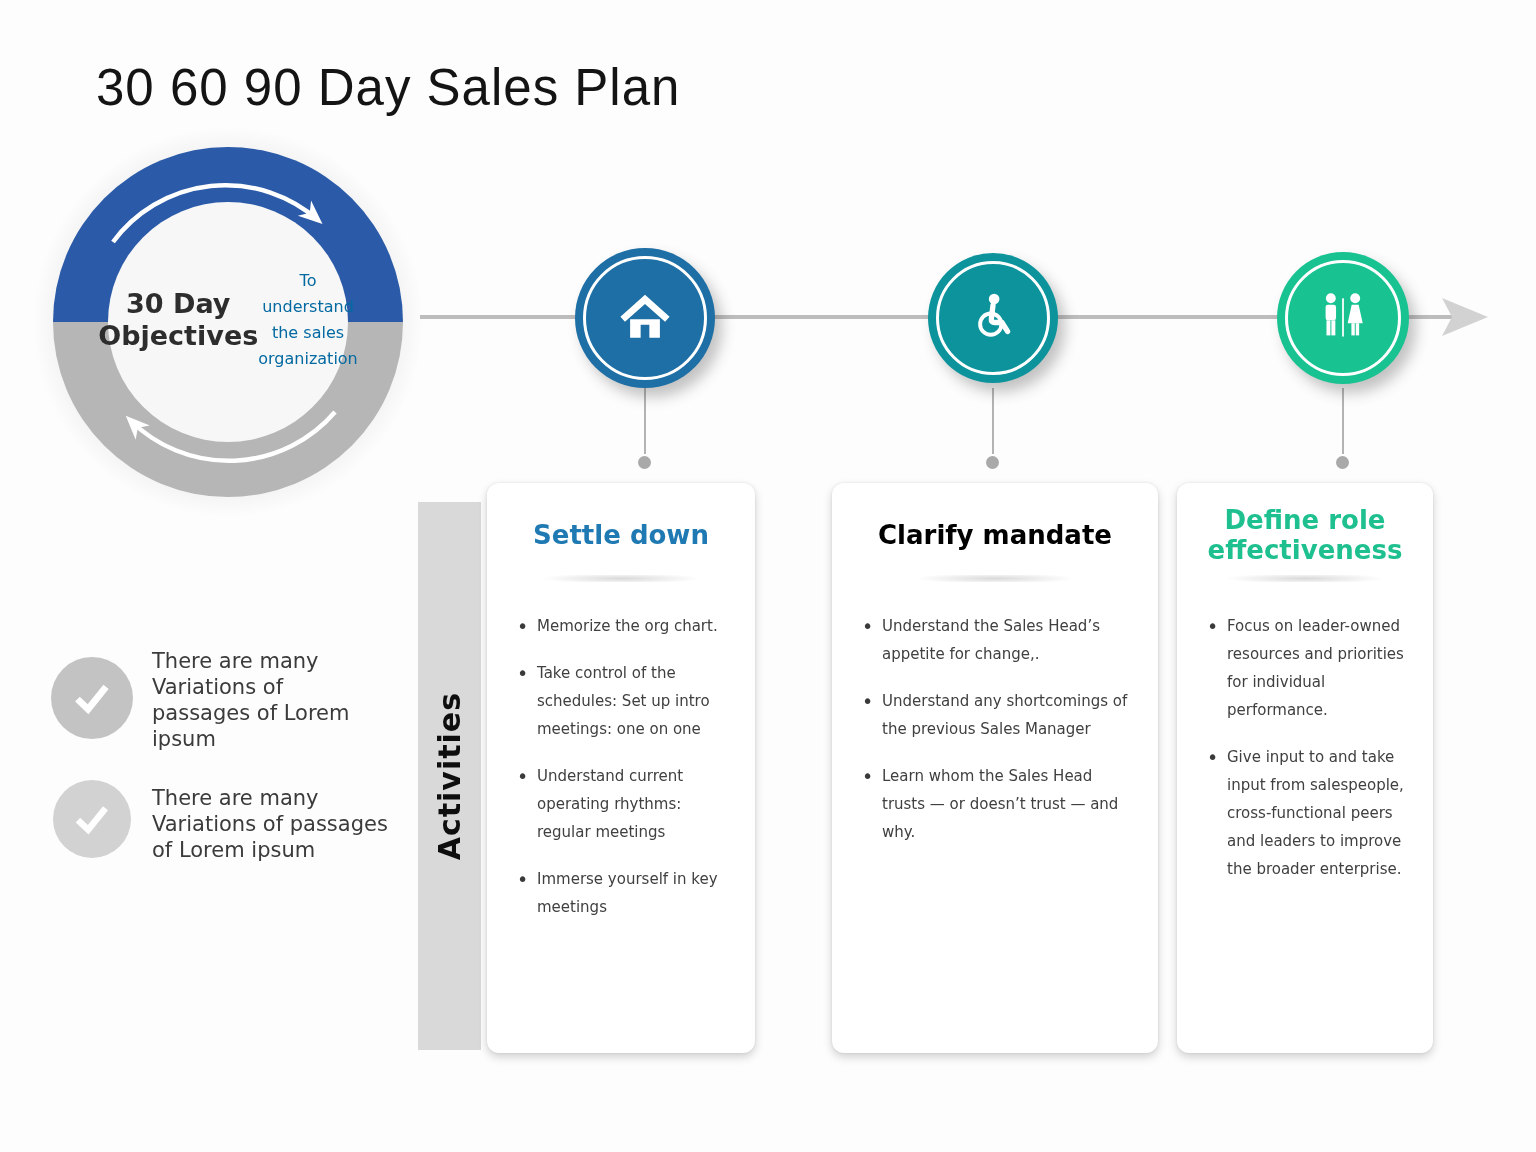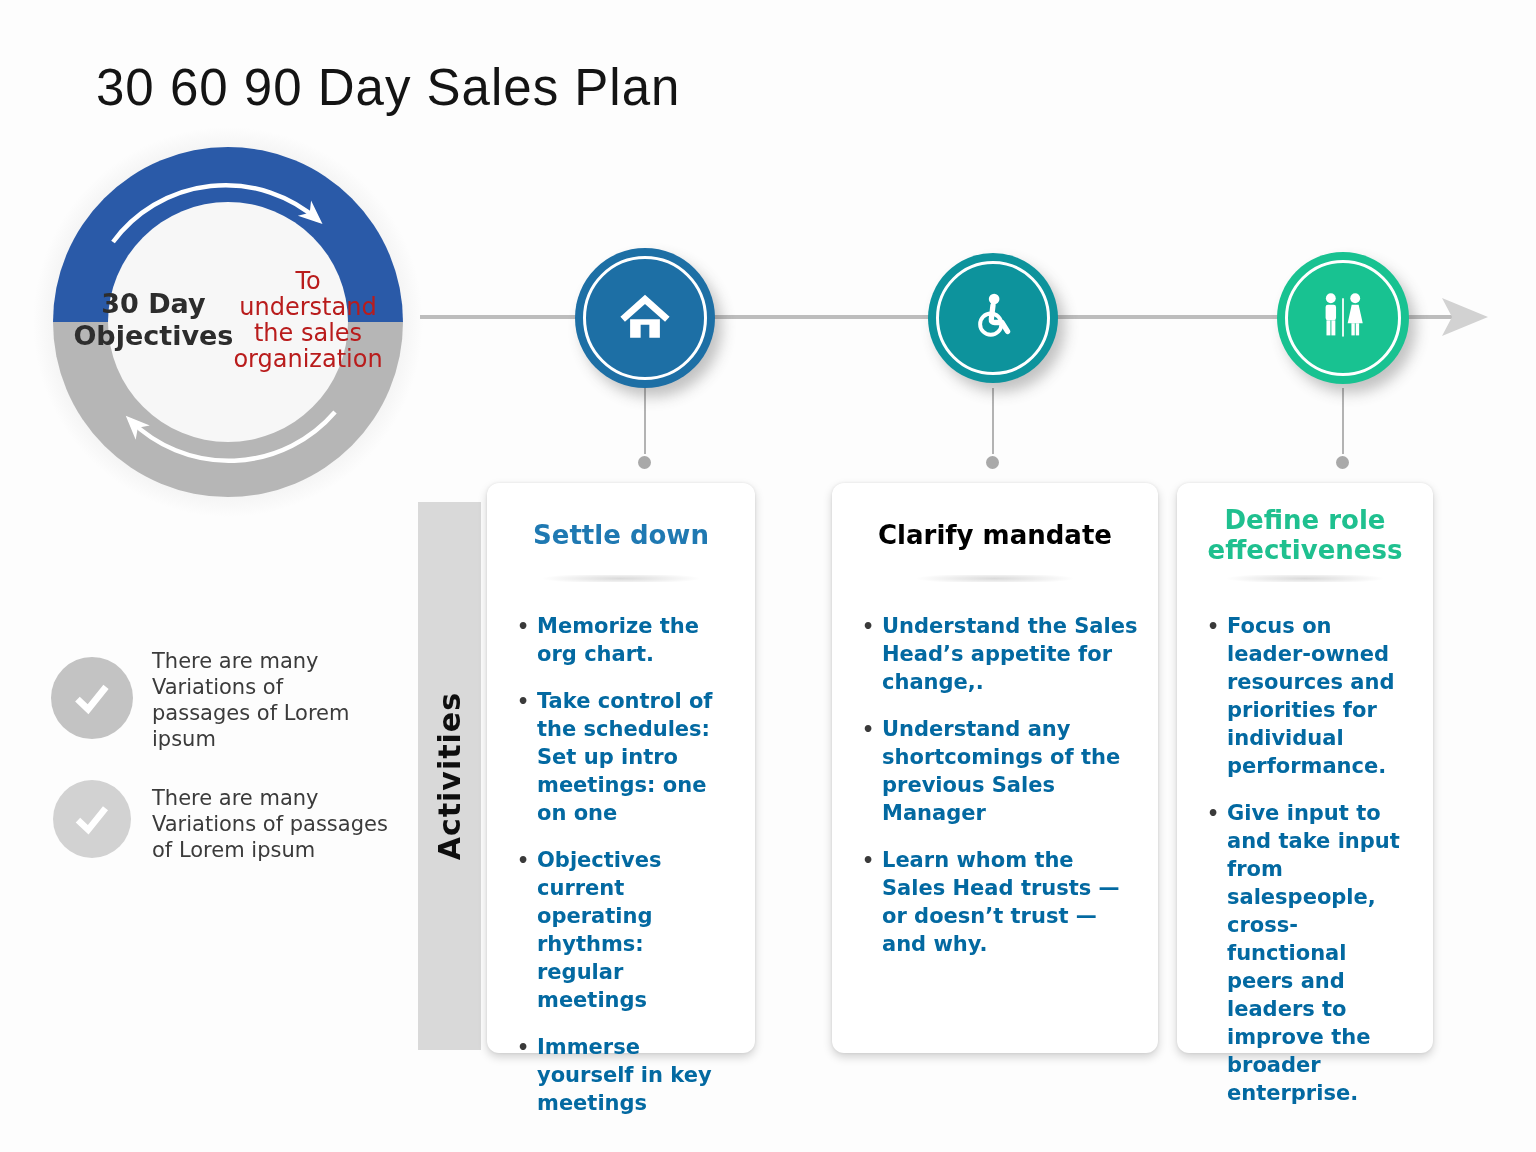--- a/index.html
+++ b/index.html
@@ -40,21 +40,21 @@
     padding-bottom:4px;box-sizing:border-box;
   }
   .wheel-heading{
     font-weight:bold;font-size:27px;line-height:32px;color:#2d2d2d;
     width:180px;
   }
   .wheel-divider{
     width:176px;height:1px;background:#c5c5c5;margin:12px 0 10px 0;
   }
   .wheel-desc{
-    font-size:24px;line-height:26px;color:#b91c1c;width:236px;
+    font-size:16px;line-height:26px;color:#0369a1;width:236px;
   }
   .wheel-arrows{left:33px;top:127px;}
 
   
   .timeline-line{
     left:420px;top:315px;width:1042px;height:4px;background:#bdbdbd;z-index:1;
   }
   .timeline-arrowhead{left:1438px;top:295px;z-index:1;}
   .connector{
     width:2px;height:66px;top:388px;background:#b3b3b3;z-index:0;
@@ -109,23 +109,22 @@
   .card-divider{
     width:212px;height:7px;margin:8px auto 0;
     background:radial-gradient(ellipse 50% 100% at center, rgba(0,0,0,0.15), rgba(0,0,0,0) 75%);
   }
   .card ul{
     list-style:none;margin:30px 0 0 0;padding:0 20px 0 28px;
   }
   .card li.bullet{
     position:relative;
     padding-left:22px;
-    font-size:21px;line-height:28px;color:#0369a1;
+    font-size:15px;line-height:28px;color:#404040;
     margin-bottom:19px;
-    font-weight:bold;
   }
   .card li.bullet::before{
     content:"•";
     position:absolute;left:2px;top:0;
     font-size:19px;color:#3a3a3a;
   }
 
   
   .note-circle{
     border-radius:50%;
@@ -206,21 +205,21 @@
 <div class="abs activities-strip">
   <div class="activities-label">Activities</div>
 </div>
 
 <div class="abs card card-1">
   <div class="card-title" style="color: rgb(31, 121, 178);">Settle down</div>
   <div class="card-divider"></div>
   <ul>
       <li class="bullet">Memorize the org chart.</li>
       <li class="bullet">Take control of the schedules: Set up intro meetings: one on one</li>
-      <li class="bullet">Objectives current operating rhythms: regular meetings</li>
+      <li class="bullet">Understand current operating rhythms: regular meetings</li>
       <li class="bullet">Immerse yourself in key meetings</li>
     </ul>
 </div>
 <div class="abs card card-2">
   <div class="card-title" style="color: #000000;">Clarify mandate</div>
   <div class="card-divider"></div>
   <ul>
       <li class="bullet">Understand the Sales Head’s appetite for change,.</li>
       <li class="bullet">Understand any shortcomings of the previous Sales Manager</li>
       <li class="bullet">Learn whom the Sales Head trusts — or doesn’t trust — and why.</li>

